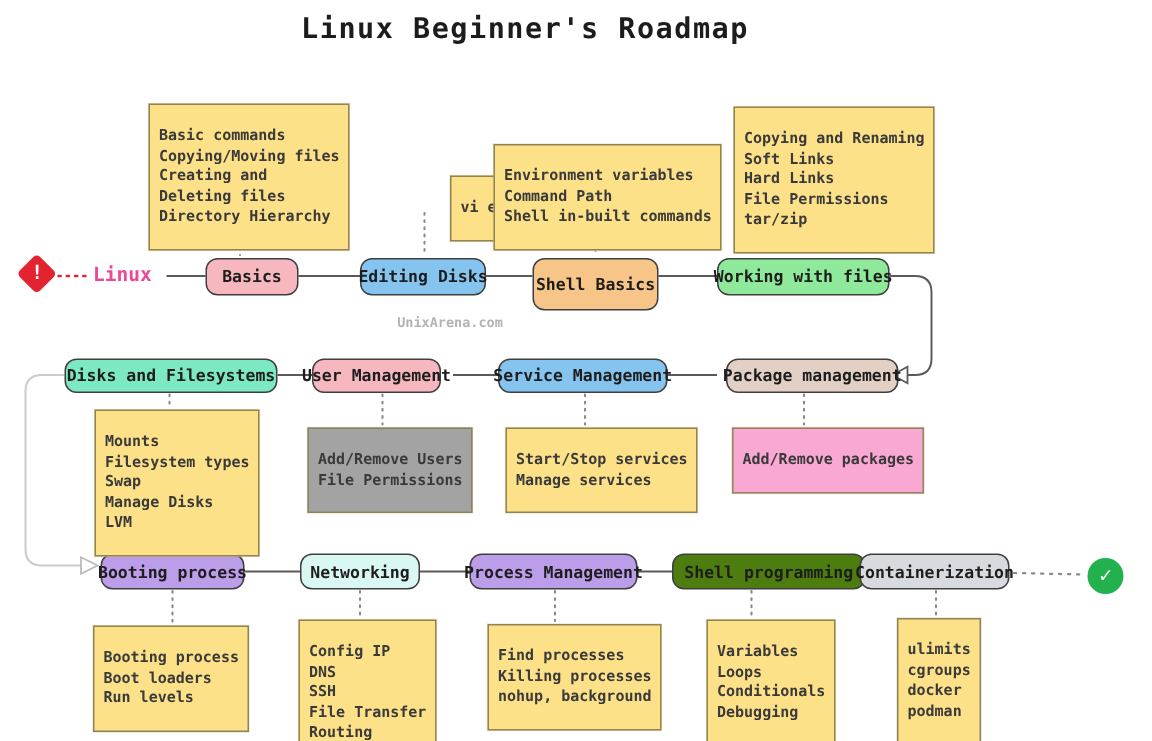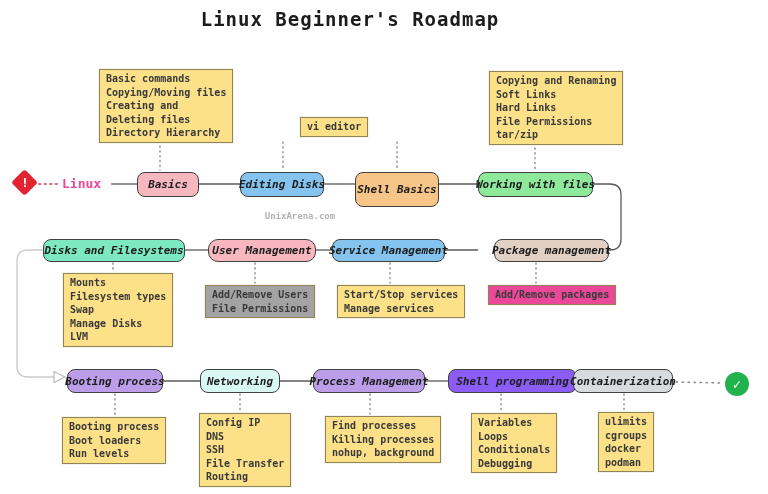--- a/index.html
+++ b/index.html
@@ -24,26 +24,25 @@
     text-align:center;font-size:9px;color:#b3b3b3;font-weight:700;
   }
   svg.wires{position:absolute;left:0;top:0;pointer-events:none;}
   .node{
     position:absolute;height:23px;
     border:1.5px solid #3f3f3f;border-radius:8px;
     display:flex;align-items:center;justify-content:center;
     font-size:11px;font-weight:700;color:#1d1d1d;
     box-sizing:border-box;
     white-space:nowrap;
-    font-style:italic;
   }
   .note{
     position:absolute;
     border:1px solid #8f8455;
-    padding:2px 6px;
+    padding:14px 6px;
     font-size:10px;font-weight:700;line-height:13.5px;color:#3a3a3a;
     white-space:pre-line;
     box-shadow:0 0 0 0.5px rgba(140,130,80,.2);
   }
   .start-label{
     position:absolute;left:62px;top:176px;
     font-size:13px;font-weight:700;color:#ec4899;
   }
   .diamond{
     position:absolute;left:15px;top:173px;width:19px;height:19px;
@@ -122,55 +121,58 @@
     <span class="mark">!</span>
   </div>
   <div class="start-label">Linux</div>
 
   <div class="node" style="left: 137px; top: 172px; width: 62px; height: 25px; background-color: rgb(246, 184, 190);">Basics</div>
   <div class="node" style="left: 240px; top: 172px; width: 84px; height: 25px; background-color: rgb(132, 196, 238);">Editing Disks</div>
   <div class="node" style="left: 355px; top: 172px; width: 84px; height: 35px; background-color: rgb(246, 197, 135);">Shell Basics</div>
   <div class="node" style="left: 478px; top: 172px; width: 115px; height: 25px; background-color: rgb(142, 234, 154);">Working with files</div>
 
   <div class="node" style="left: 43px; top: 239px; width: 142px; background-color: rgb(125, 233, 195);">Disks and Filesystems</div>
-  <div class="node" style="left: 208px; top: 239px; width: 108px; background-color: rgb(246, 184, 190); border-radius: 10px;">User Management</div>
+  <div class="node" style="left: 208px; top: 239px; width: 86px; background-color: rgb(246, 184, 190);">User Management</div>
   <div class="node" style="left: 332px; top: 239px; width: 113px; background-color: rgb(132, 196, 238);">Service Management</div>
-  <div class="node" style="left: 494px; top: 239px; width: 115px; background-color: rgb(226, 208, 197);">Package management</div>
+  <div class="node" style="left: 484px; top: 239px; width: 115px; background-color: rgb(226, 208, 197);">Package management</div>
 
   <div class="node" style="left: 67px; top: 369px; width: 96px; height: 24px; background-color: rgb(188, 157, 233);">Booting process</div>
   <div class="node" style="left: 200px; top: 369px; width: 80px; height: 24px; background-color: rgb(217, 247, 243);">Networking</div>
   <div class="node" style="left: 313px; top: 369px; width: 112px; height: 24px; background-color: rgb(188, 157, 233);">Process Management</div>
-  <div class="node" style="left: 448px; top: 369px; width: 129px; height: 24px; background-color: #8b5cf6;">Shell programming</div>
+  <div class="node" style="left: 448px; top: 369px; width: 129px; height: 24px; background-color: #4d7c0f;">Shell programming</div>
   <div class="node" style="left: 573px; top: 369px; width: 100px; height: 24px; background-color: rgb(215, 219, 223);">Containerization</div>
 
   <div class="check-circle" style="background-color: rgb(35, 177, 77);">
     <span>✓</span>
   </div>
 
   <div class="note" style="left: 99px; top: 69px; background-color: rgb(252, 225, 137);">Basic commands
 Copying/Moving files
 Creating and
 Deleting files
 Directory Hierarchy</div>
   <div class="note" style="left: 252px; top: 117px; background-color: rgb(252, 225, 137); margin-left: 48px;">vi editor</div>
+  <div class="note" style="left: 329px; top: 96px; background-color: rgb(252, 225, 137);">Environment variables
+Command Path
+Shell in-built commands</div>
   <div class="note" style="left: 489px; top: 71px; background-color: rgb(252, 225, 137);">Copying and Renaming
 Soft Links
 Hard Links
 File Permissions
 tar/zip</div>
   <div class="note" style="left: 63px; top: 273px; background-color: rgb(252, 225, 137);">Mounts
 Filesystem types
 Swap
 Manage Disks
 LVM</div>
   <div class="note" style="left: 205px; top: 285px; background-color: #a3a3a3;">Add/Remove Users
 File Permissions</div>
   <div class="note" style="left: 337px; top: 285px; background-color: rgb(252, 225, 137);">Start/Stop services
 Manage services</div>
-  <div class="note" style="left: 488px; top: 285px; background-color: #ec4899;">Add/Remove packages</div>
+  <div class="note" style="left: 488px; top: 285px; background-color: #f9a8d4;">Add/Remove packages</div>
   <div class="note" style="left: 62px; top: 417px; background-color: rgb(252, 225, 137);">Booting process
 Boot loaders
 Run levels</div>
   <div class="note" style="left: 199px; top: 413px; background-color: rgb(252, 225, 137);">Config IP
 DNS
 SSH
 File Transfer
 Routing</div>
   <div class="note" style="left: 325px; top: 416px; background-color: rgb(252, 225, 137);">Find processes
 Killing processes

